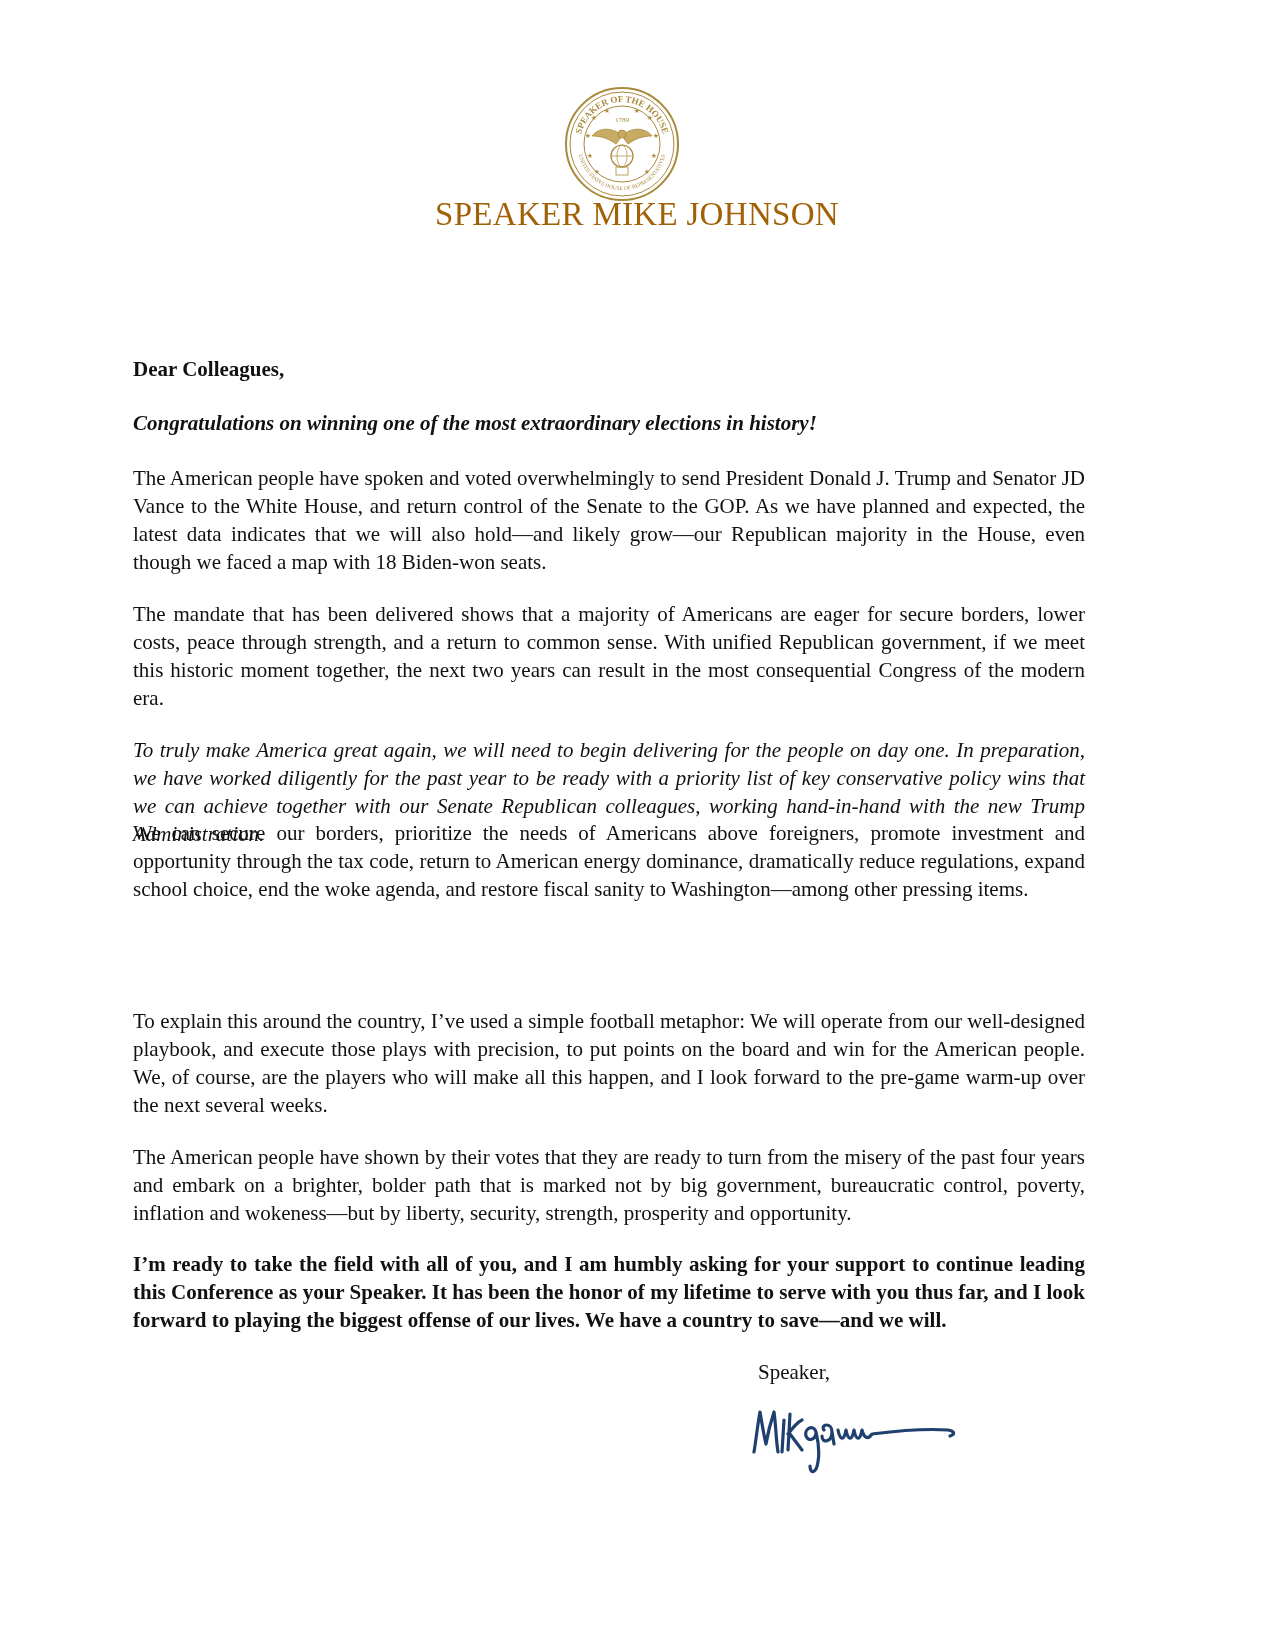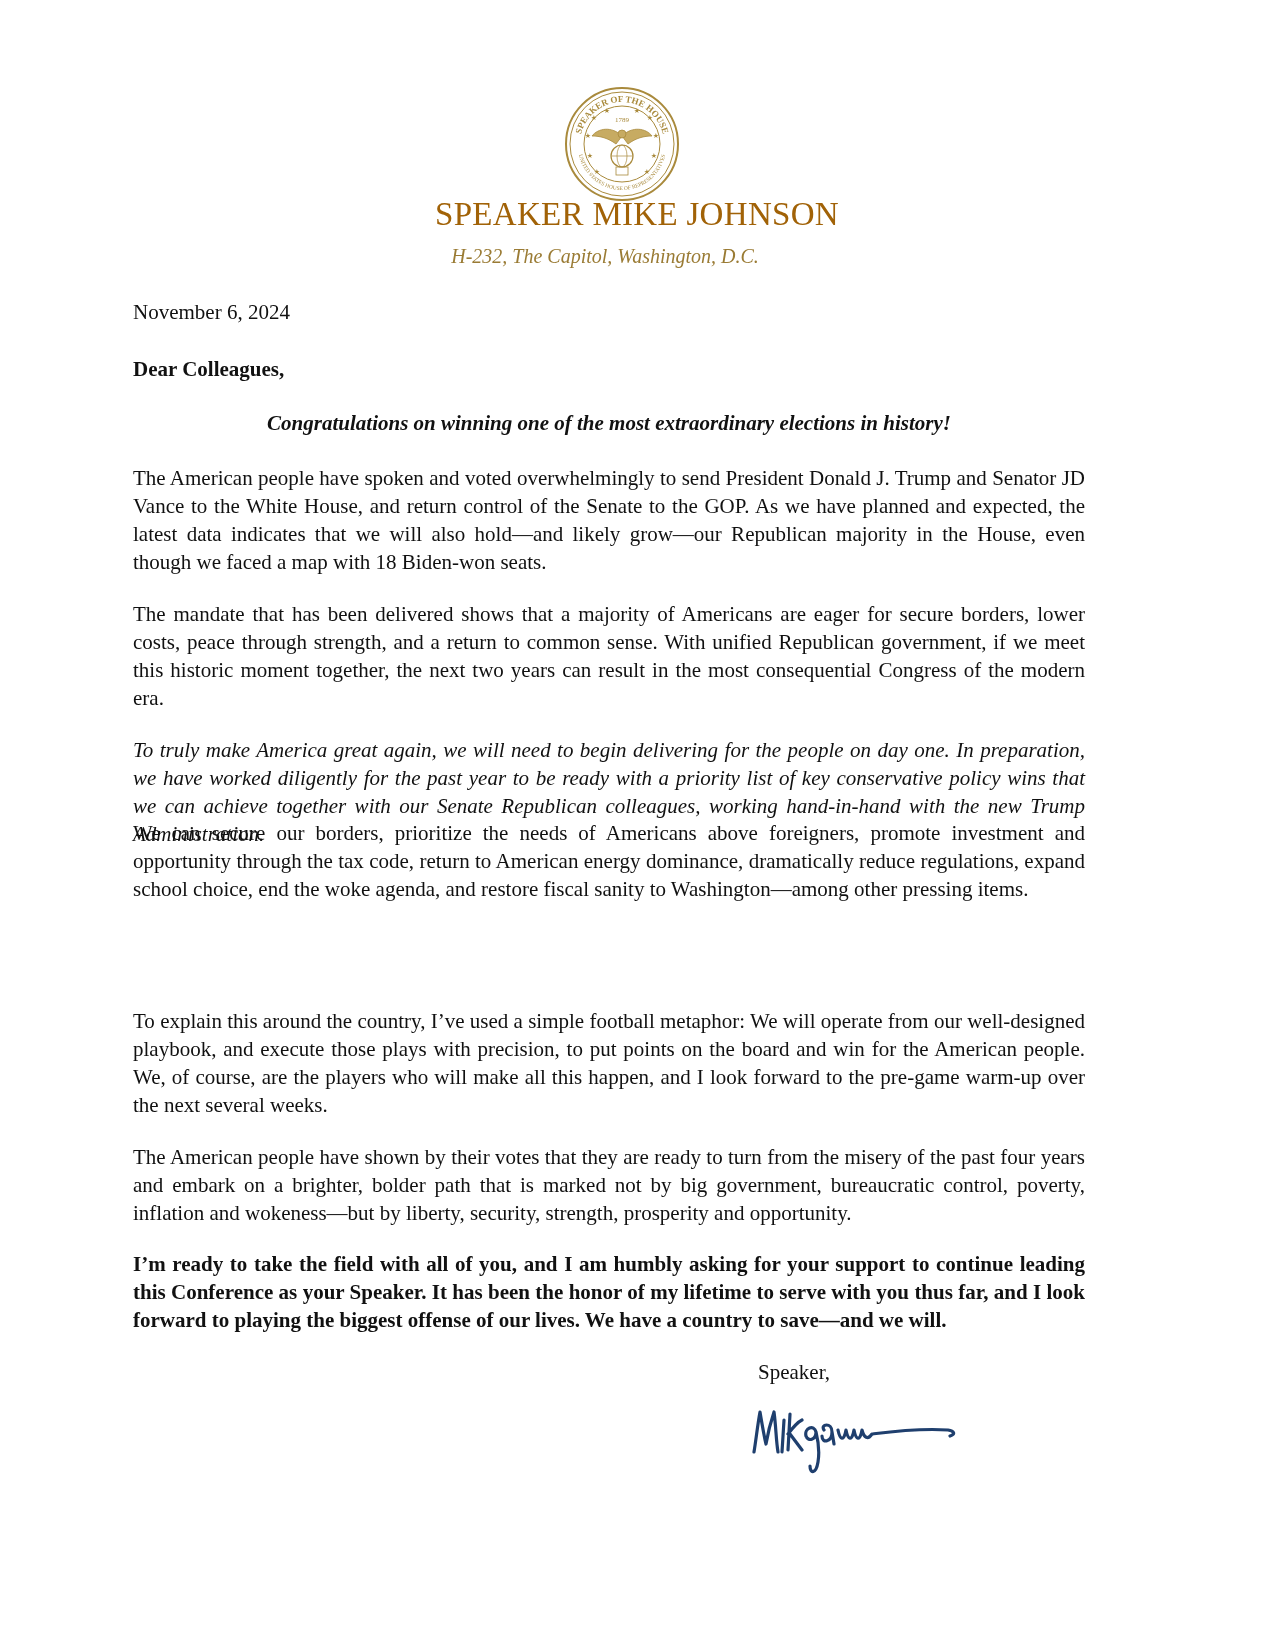--- a/index.html
+++ b/index.html
@@ -17,21 +17,21 @@
     font-family: "Liberation Serif", serif; font-style: italic; font-size: 20px;
     color: #9a7b34;
   }
   .body-text {
     position: absolute; left: 133px; width: 952px;
     font-family: "Liberation Serif", serif; font-size: 21px; line-height: 28px;
     color: #111;
   }
   .date { top: 298px; }
   .salutation { top: 355px; font-weight: bold; }
-  .headline { top: 409px; font-weight: bold; font-style: italic; text-align: center; }
+  .headline { top: 409px; font-weight: bold; font-style: italic; }
   .para { text-align: justify; text-align-last: left; }
   .p1 { top: 464px; }
   .p2 { top: 600px; }
   .p3 { top: 736px; font-style: italic; }
   .p4 { top: 819px; }
   .p5 { top: 1007px; }
   .p6 { top: 1143px; }
   .p7 { top: 1250px; font-weight: bold; }
   .closing { position: absolute; left: 758px; top: 1360px; font-family: "Liberation Serif", serif; font-size: 21px; color: #111; }
   .signature { position: absolute; left: 748px; top: 1400px; width: 220px; height: 80px; }
@@ -74,23 +74,21 @@
       <text x="24" y="52">★</text>
         <text x="92" y="52">★</text>
       <text x="26" y="72">★</text>
         <text x="90" y="72">★</text>
       <text x="33" y="88">★</text>
         <text x="83" y="88">★</text>
     </g>
   </svg>
 
   <div class="title">SPEAKER MIKE JOHNSON</div>
-  <div class="address">H-232, The Capitol, Washington, D.C.</div>
 
-  <div class="body-text date">November 6, 2024</div>
   <div class="body-text salutation">Dear Colleagues,</div>
   <div class="body-text headline">Congratulations on winning one of the most extraordinary elections in history!</div>
 
   <div class="body-text para p1">The American people have spoken and voted overwhelmingly to send President Donald J. Trump and Senator JD Vance to the White House, and return control of the Senate to the GOP. As we have planned and expected, the latest data indicates that we will also hold—and likely grow—our Republican majority in the House, even though we faced a map with 18 Biden-won seats.</div>
   <div class="body-text para p2">The mandate that has been delivered shows that a majority of Americans are eager for secure borders, lower costs, peace through strength, and a return to common sense. With unified Republican government, if we meet this historic moment together, the next two years can result in the most consequential Congress of the modern era.</div>
   <div class="body-text para p3">To truly make America great again, we will need to begin delivering for the people on day one. In preparation, we have worked diligently for the past year to be ready with a priority list of key conservative policy wins that we can achieve together with our Senate Republican colleagues, working hand-in-hand with the new Trump Administration.</div>
   <div class="body-text para p4">We can secure our borders, prioritize the needs of Americans above foreigners, promote investment and opportunity through the tax code, return to American energy dominance, dramatically reduce regulations, expand school choice, end the woke agenda, and restore fiscal sanity to Washington—among other pressing items.</div>
   <div class="body-text para p5">To explain this around the country, I’ve used a simple football metaphor: We will operate from our well-designed playbook, and execute those plays with precision, to put points on the board and win for the American people. We, of course, are the players who will make all this happen, and I look forward to the pre-game warm-up over the next several weeks.</div>
   <div class="body-text para p6">The American people have shown by their votes that they are ready to turn from the misery of the past four years and embark on a brighter, bolder path that is marked not by big government, bureaucratic control, poverty, inflation and wokeness—but by liberty, security, strength, prosperity and opportunity.</div>
   <div class="body-text para p7">I’m ready to take the field with all of you, and I am humbly asking for your support to continue leading this Conference as your Speaker. It has been the honor of my lifetime to serve with you thus far, and I look forward to playing the biggest offense of our lives. We have a country to save—and we will.</div>

